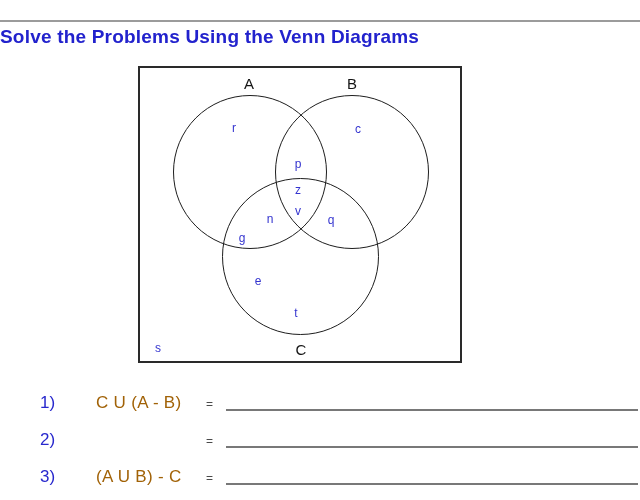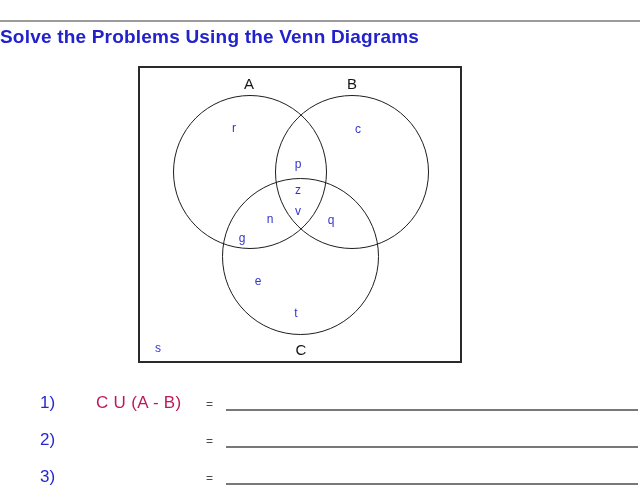--- a/index.html
+++ b/index.html
@@ -60,21 +60,21 @@
     font-size: 12px;
     color: #3434cf;
   }
 
   .problem-row {
     position: absolute; left: 0;
     width: 640px; height: 24px;
     font-size: 17px;
   }
   .p-num  { position: absolute; left: 40px;  top: 0; color: #2828cd; }
-  .p-expr { position: absolute; left: 96px;  top: 0; color: #be185d; letter-spacing: 0.3px; }
+  .p-expr { position: absolute; left: 96px;  top: 0; color: #a16207; letter-spacing: 0.3px; }
   .p-eq   { position: absolute; left: 206px; top: 4px; font-size: 12px; color: #4a4a4a; }
   .answer-line {
     position: absolute; left: 226px; right: 2px; top: 16px;
     height: 2px; background: #787878;
     cursor: text;
   }
 </style>
 </head>
 <body>
 
@@ -116,18 +116,19 @@
         <span class="p-eq">=</span>
         <div class="answer-line"></div>
       </div>
       <div class="problem-row" style="top: 430px;">
         <span class="p-num">2)</span>
         <span class="p-eq">=</span>
         <div class="answer-line"></div>
       </div>
       <div class="problem-row" style="top: 467px;">
         <span class="p-num">3)</span>
+        <span class="p-expr">(A U B) - C</span>
         <span class="p-eq">=</span>
         <div class="answer-line"></div>
       </div>
     </div>
 
 </div>
 
 </body></html>

